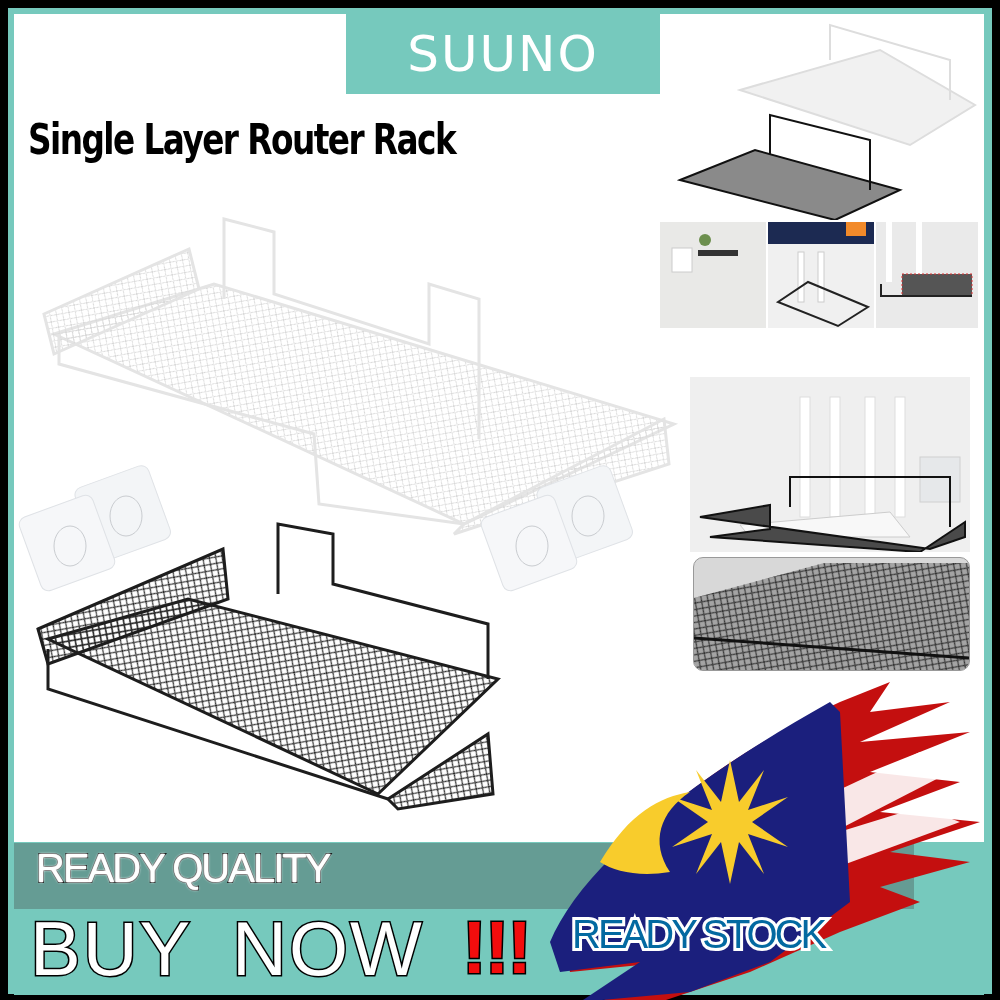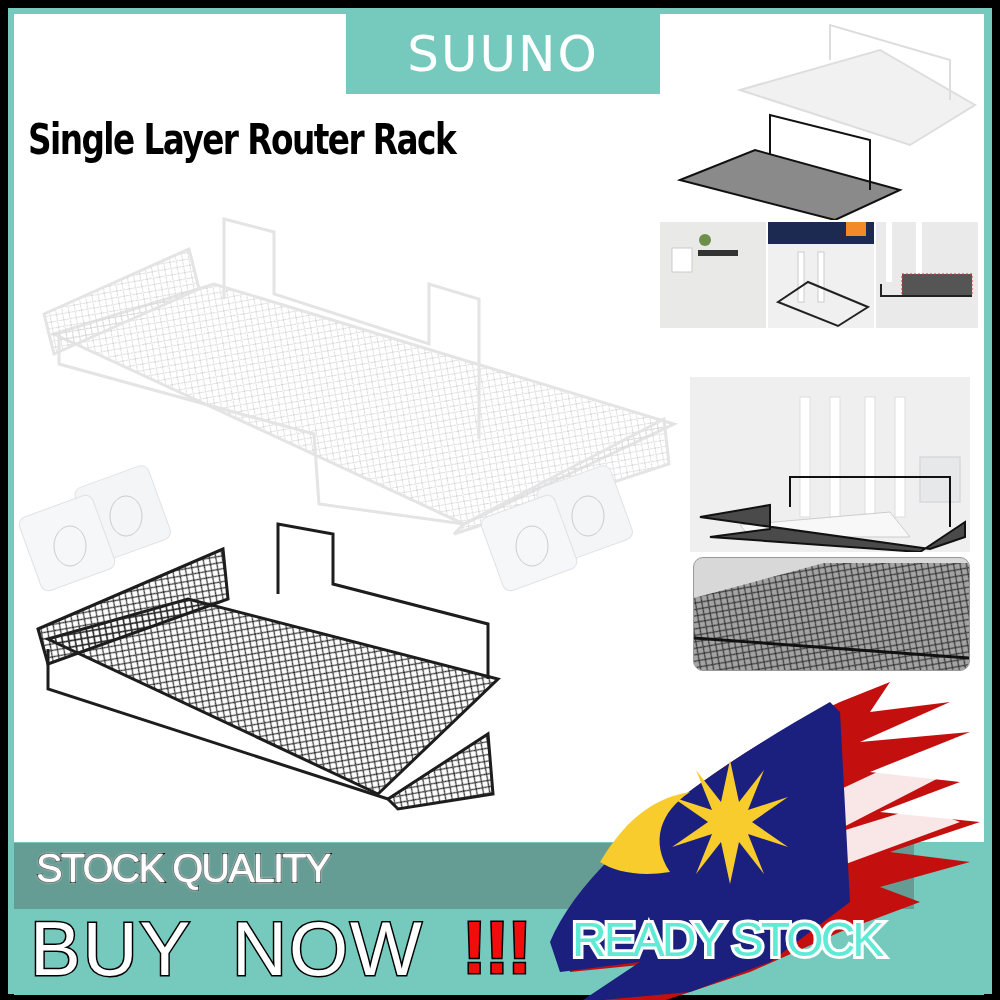--- a/index.html
+++ b/index.html
@@ -60,22 +60,22 @@
     -webkit-text-stroke:3px #000; paint-order:stroke fill;text-align:center;
   }
   .excl {
     position:absolute; left:462px; top:905px;
     font-family:"Liberation Sans", sans-serif; font-weight:bold; font-size:74px;
     color:#f20d0d; letter-spacing:-2px;
     -webkit-text-stroke:3px #000; paint-order:stroke fill;
   }
   .ready-stock {
     position:absolute; left:572px; top:912px;
-    font-family:"Liberation Sans", sans-serif; font-size:48px;
-    color:#5eead4; letter-spacing:-3px;
+    font-family:"Liberation Sans", sans-serif; font-size:40px;
+    color:#0369a1; letter-spacing:-3px;
     -webkit-text-stroke:6px #fff; paint-order:stroke fill;
   }
   .flag { position:absolute; left:540px; top:672px; width:460px; height:330px; }
 </style>
 </head>
 <body>
 
 <div id="canvas">
   <div class="frame"></div>
   <div class="inner">
@@ -185,17 +185,17 @@
     <path d="M20 260 C 80 160, 190 80, 300 30 L 350 10 L 330 40 L 410 30 L 320 70 L 430 60 L 330 100 L 420 110 L 340 140 L 440 150 L 350 180 L 430 190 L 340 215 L 380 230 L 300 260 L 210 300 L 120 330 L 60 330 L 130 290 L 30 300 Z" fill="#c40f0f"></path>
     <path d="M60 230 L 380 80 L 420 95 L 100 260 Z" fill="#ffffff" opacity="0.9"></path>
     <path d="M40 240 L 380 135 L 420 150 L 80 275 Z" fill="#ffffff" opacity="0.9"></path>
     <path d="M10 270 C 40 200, 130 120, 290 30 L 300 40 L 310 230 L 230 290 L 150 320 L 40 330 L 100 290 L 20 300 Z" fill="#1b1f7d"></path>
     <path d="M60 190 C 90 140, 120 125, 150 120 C 120 140, 110 170, 130 200 C 100 205, 75 200, 60 190 Z" fill="#f8cc2c"></path>
     <g transform="translate(190 150)">
       <polygon fill="#f8cc2c" points="0,-62 9,-20 34,-52 18,-12 58,-25 22,0 58,25 18,12 34,52 9,20 0,62 -9,20 -34,52 -18,12 -58,25 -22,0 -58,-25 -18,-12 -34,-52 -9,-20"></polygon>
     </g>
   </svg>
 
-  <div class="best-quality">STOCK QUALITY</div>
+  <div class="best-quality">READY QUALITY</div>
   <div class="buy-now">BUY NOW</div>
   <div class="excl">!!!</div>
   <div class="ready-stock">READY STOCK</div>
 </div>
 
 </body></html>

